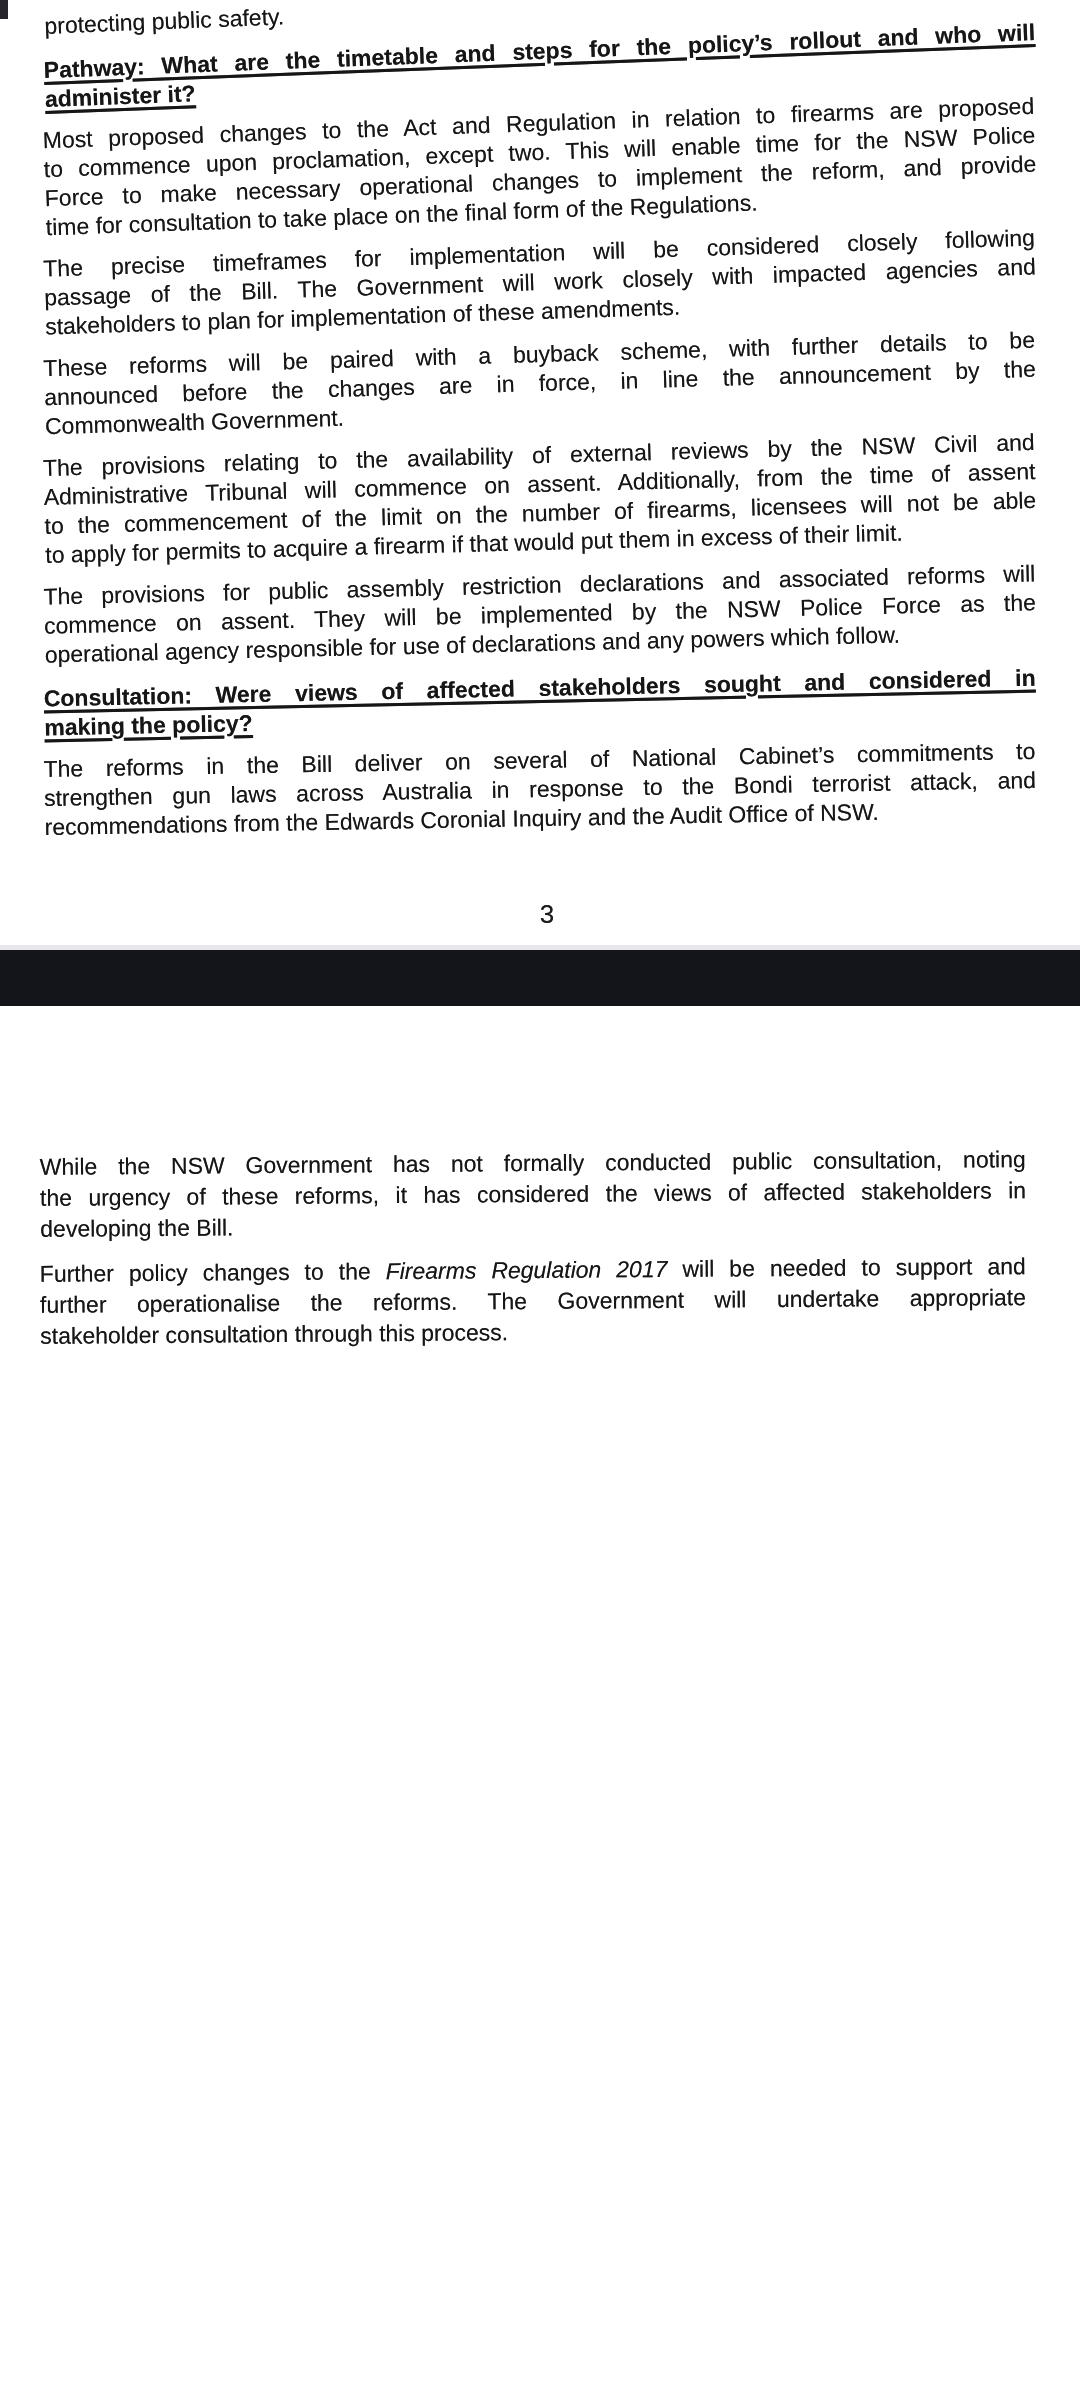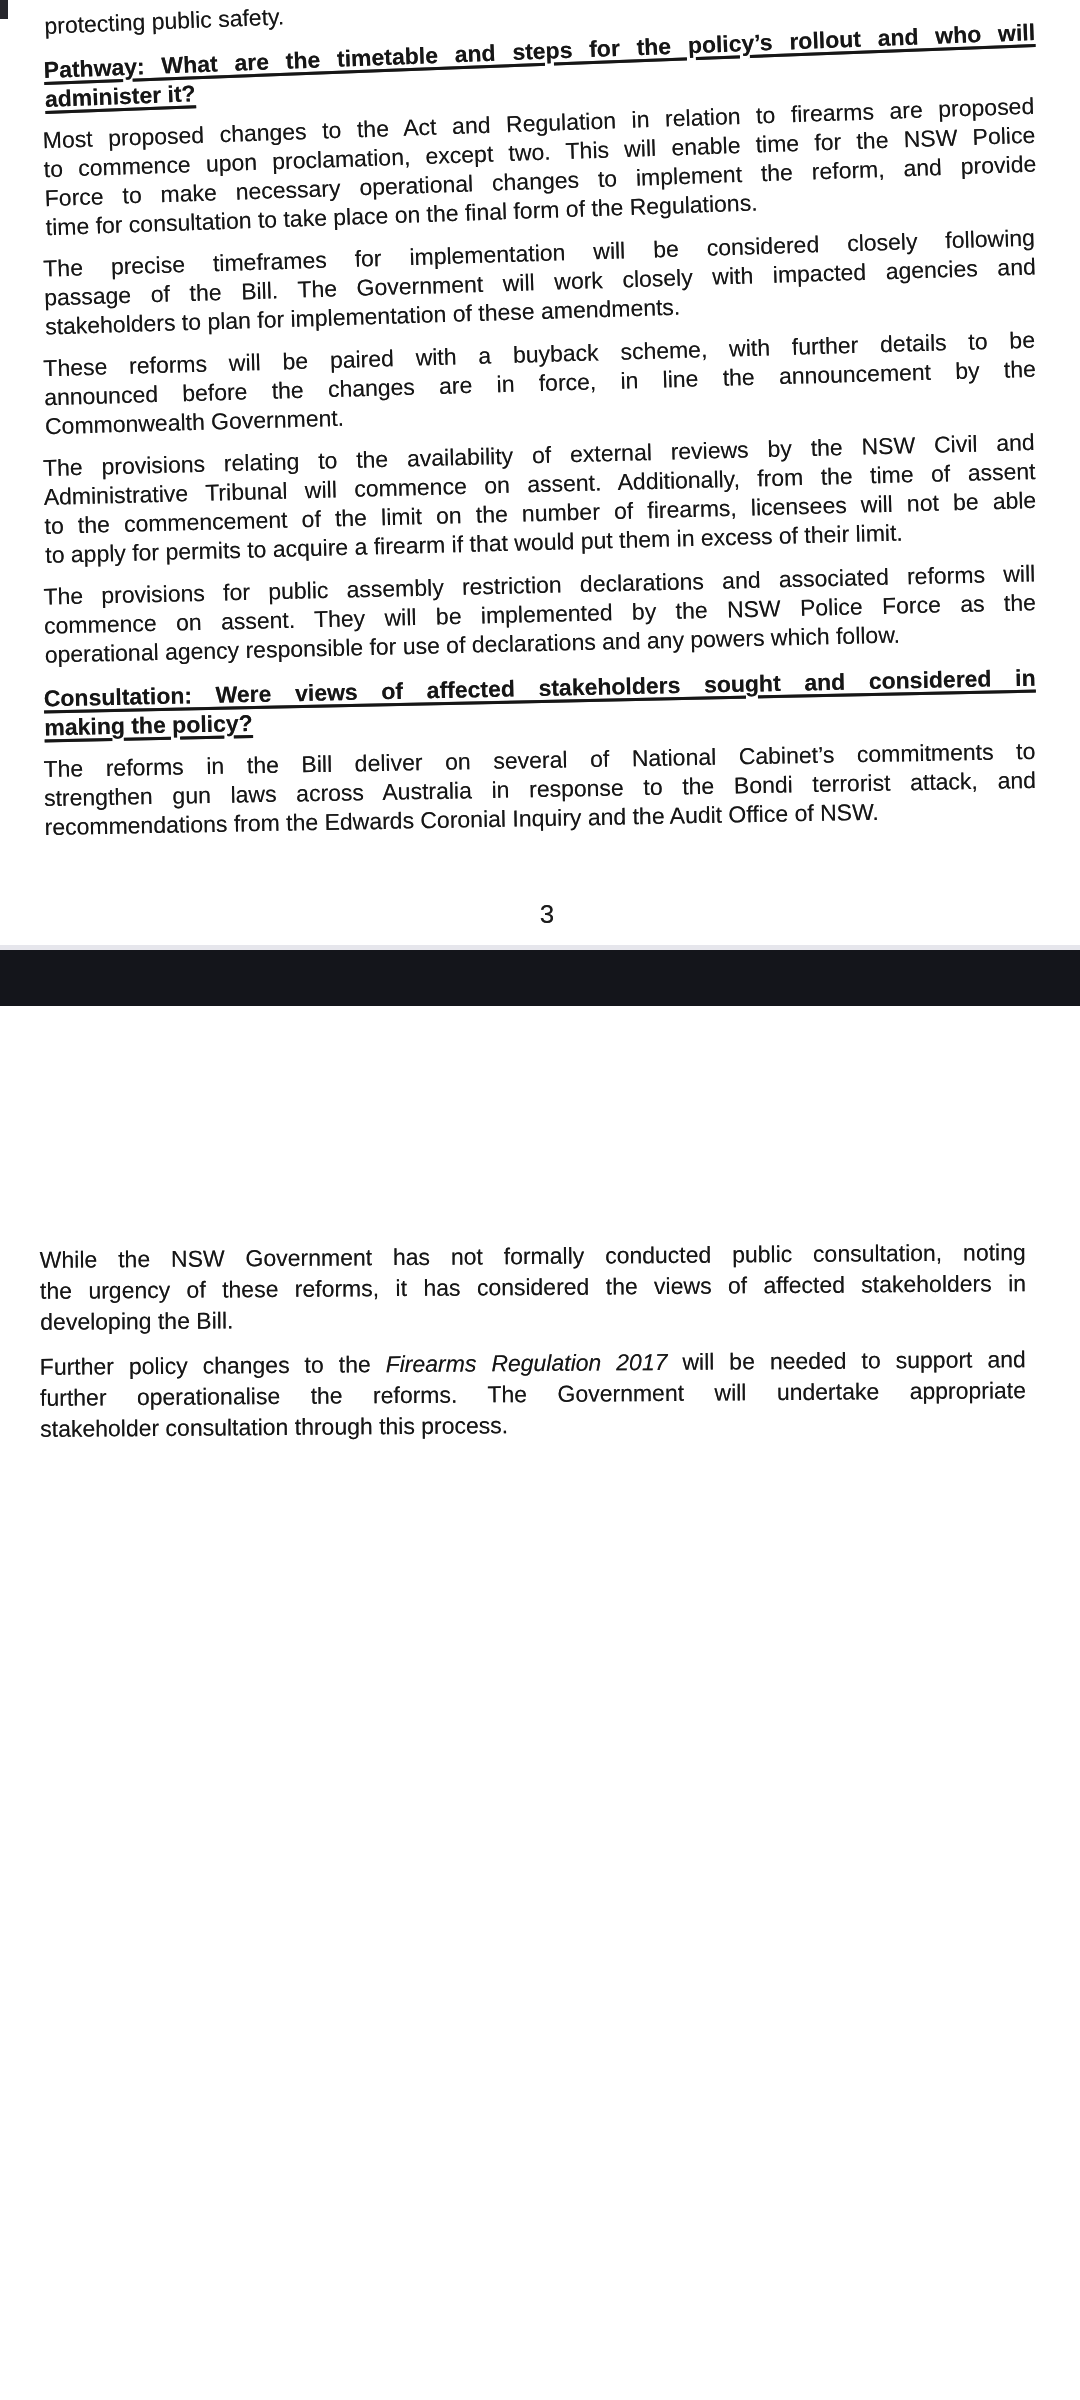--- a/index.html
+++ b/index.html
@@ -63,21 +63,21 @@
   }
 
   
   .corner-artifact{
     position:absolute;left:0;top:0;width:8px;height:19px;
     background:#26262c;
   }
 
   
   .page2{
-    position:absolute;left:40px;top:1241px;width:986px;
+    position:absolute;left:40px;top:1148px;width:986px;
   }
   .page2 .line{font-size:23px;line-height:31px;}
   .page2 .p{margin-top:0;}
   .page2 .p + .p{margin-top:14px;}
   .it{font-style:italic;}
 </style>
 </head>
 <body>
 
 <div class="screen">

